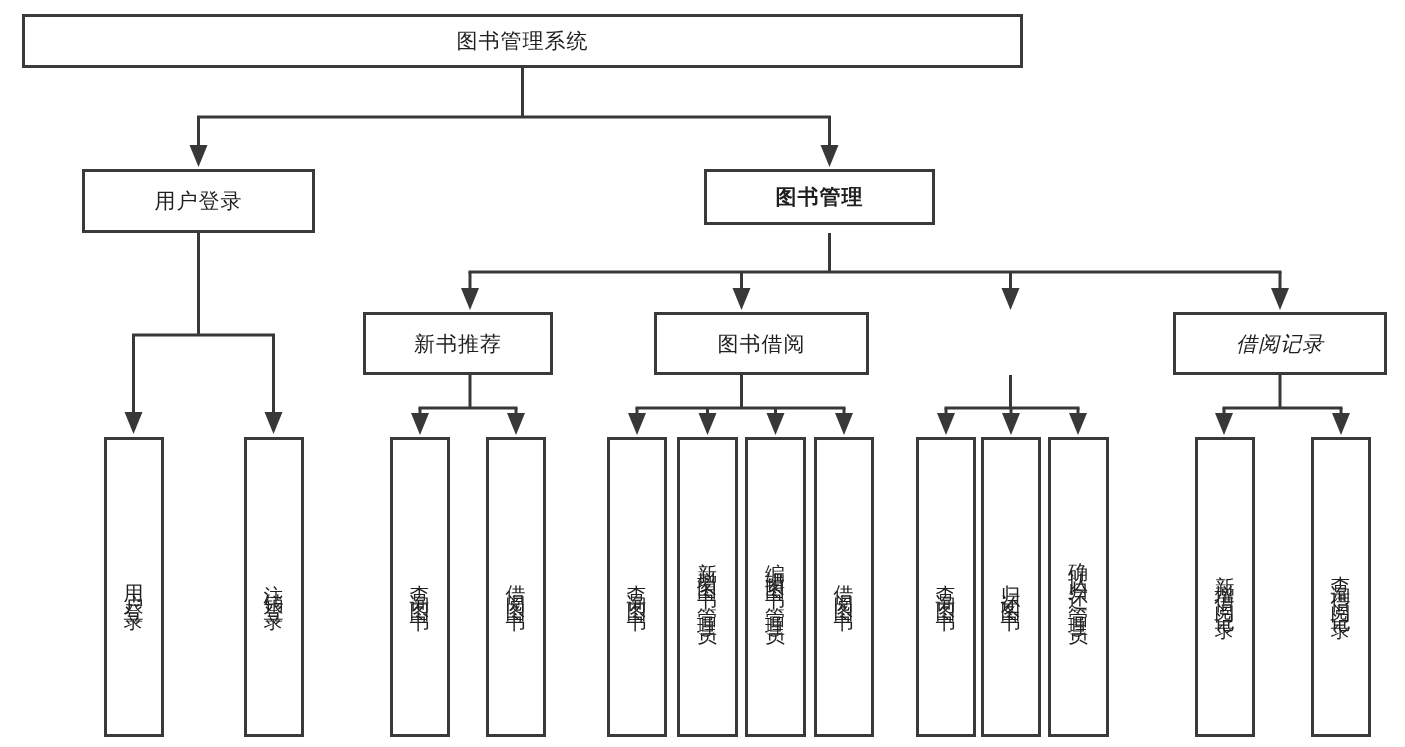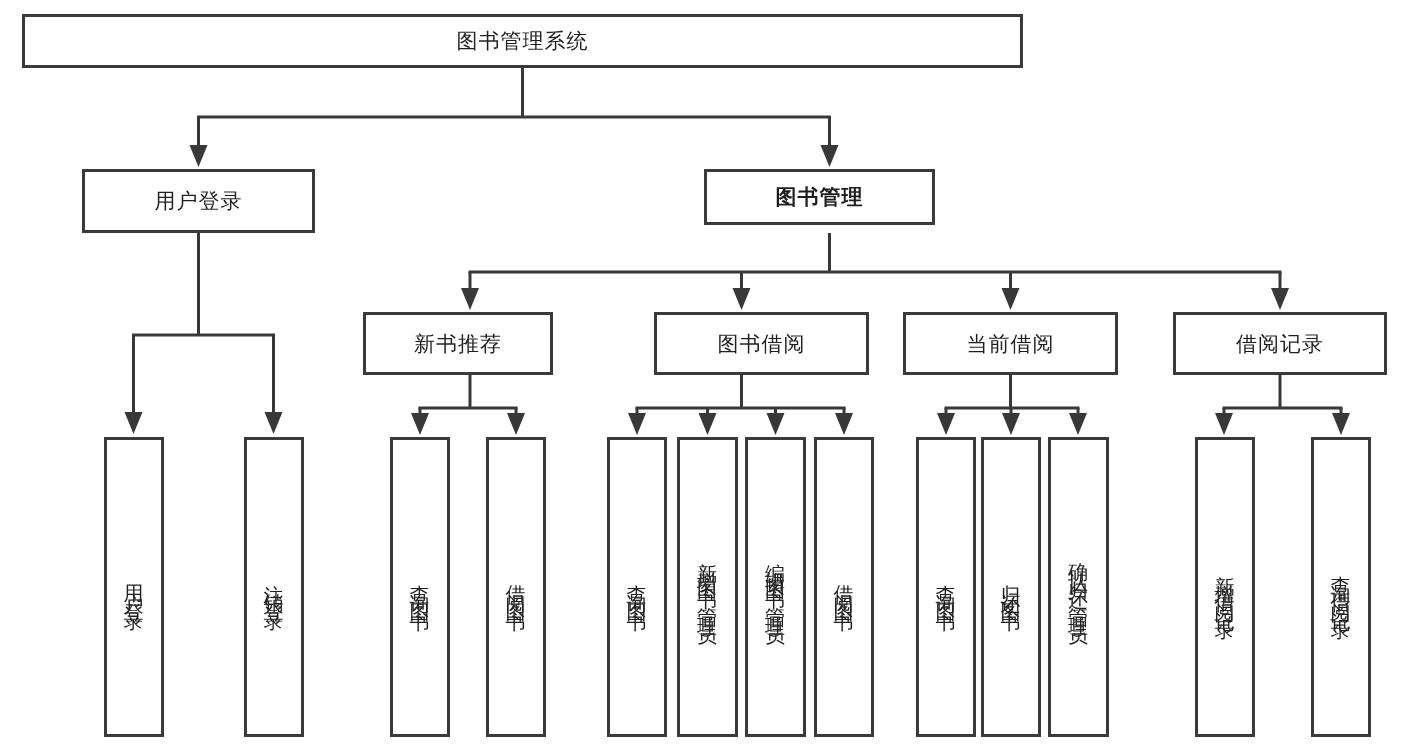--- a/index.html
+++ b/index.html
@@ -107,22 +107,21 @@
       <polygon points="1332,413 1350,413 1341,435" fill="#383838"></polygon>
     </svg>
 
   <div class="node hbox" style="left:22px;top:14px;width:1001px;height:54px;">图书管理系统</div>
 
   <div class="node hbox" style="left:82px;top:169px;width:233px;height:64px;">用户登录</div>
   <div class="node hbox" style="left:704px;top:169px;width:231px;height:56px;font-weight:bold;">图书管理</div>
 
   <div class="node hbox" style="left:363px;top:312px;width:190px;height:63px;">新书推荐</div>
   <div class="node hbox" style="left:634px;top:312px;width:215px;height:63px;margin-left:20px;">图书借阅</div>
-  <div class="node hbox" style="left:903px;top:312px;width:215px;height:63px;">当前借阅</div>
-  <div class="node hbox" style="left:1173px;top:312px;width:214px;height:63px;">借阅记录</div>
+  <div class="node hbox" style="left:1173px;top:312px;width:214px;height:63px;font-style:italic;">借阅记录</div>
 
   <div class="node vbox" style="left:104px;top:437px;width:60px;height:300px;">用户登录</div>
   <div class="node vbox" style="left:244px;top:437px;width:60px;height:300px;">注销登录</div>
 
   <div class="node vbox" style="left:390px;top:437px;width:60px;height:300px;">查询图书</div>
   <div class="node vbox" style="left:486px;top:437px;width:60px;height:300px;">借阅图书</div>
 
   <div class="node vbox" style="left:607px;top:437px;width:60px;height:300px;">查询图书</div>
   <div class="node vbox" style="left:677px;top:437px;width:61px;height:300px;">新增图书（管理员）</div>
   <div class="node vbox" style="left:745px;top:437px;width:61px;height:300px;">编辑图书（管理员）</div>

